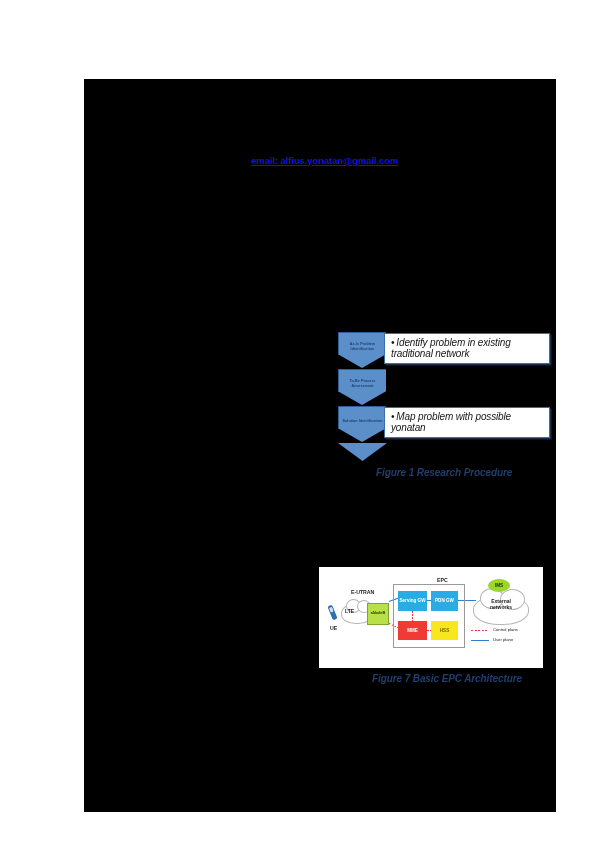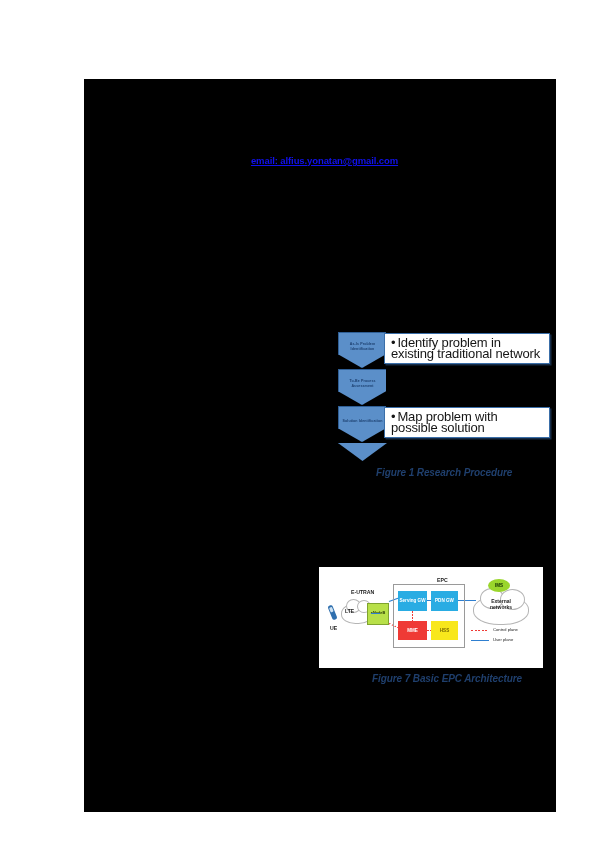--- a/index.html
+++ b/index.html
@@ -94,23 +94,24 @@
     background: #ffffff;
     border: 1px solid #3a6ea8;
     box-shadow: 1.5px 1.5px 0 rgba(40,80,130,0.55);
     box-sizing: border-box;
     display: flex;
     align-items: center;
     padding: 1px 4px 1px 6px;
   }
   .flow-box-text {
     color: #151515;
-    font-size: 13px;
+    font-size: 10px;
     line-height: 10.4px;
     letter-spacing: -0.15px;
+    font-style: italic;
   }
   .flow-bullet {
     display: inline-block;
     margin-right: 2px;
   }
   
   #flow-tail {
     position: absolute;
     left: 0px;
     top: 111px;
@@ -290,21 +291,21 @@
         <span class="flow-arrow-label">To-Be Process Assessment</span>
       </div>
     </div>
 
     <div class="flow-row">
       <div class="flow-arrow">
         <span class="flow-arrow-label">Solution Identification</span>
       </div>
       <div class="flow-box">
         <div class="flow-box-text">
-          <span class="flow-bullet">•</span><span>Map problem with possible solution</span>
+          <span class="flow-bullet">•</span><span>Map problem with possible yonatan</span>
         </div>
       </div>
     </div>
 
     <div id="flow-tail"></div>
   </div>
 
   <div class="fig-caption" id="fig1-caption">Figure 1 Research Procedure</div>
 
   <div id="figure2">

